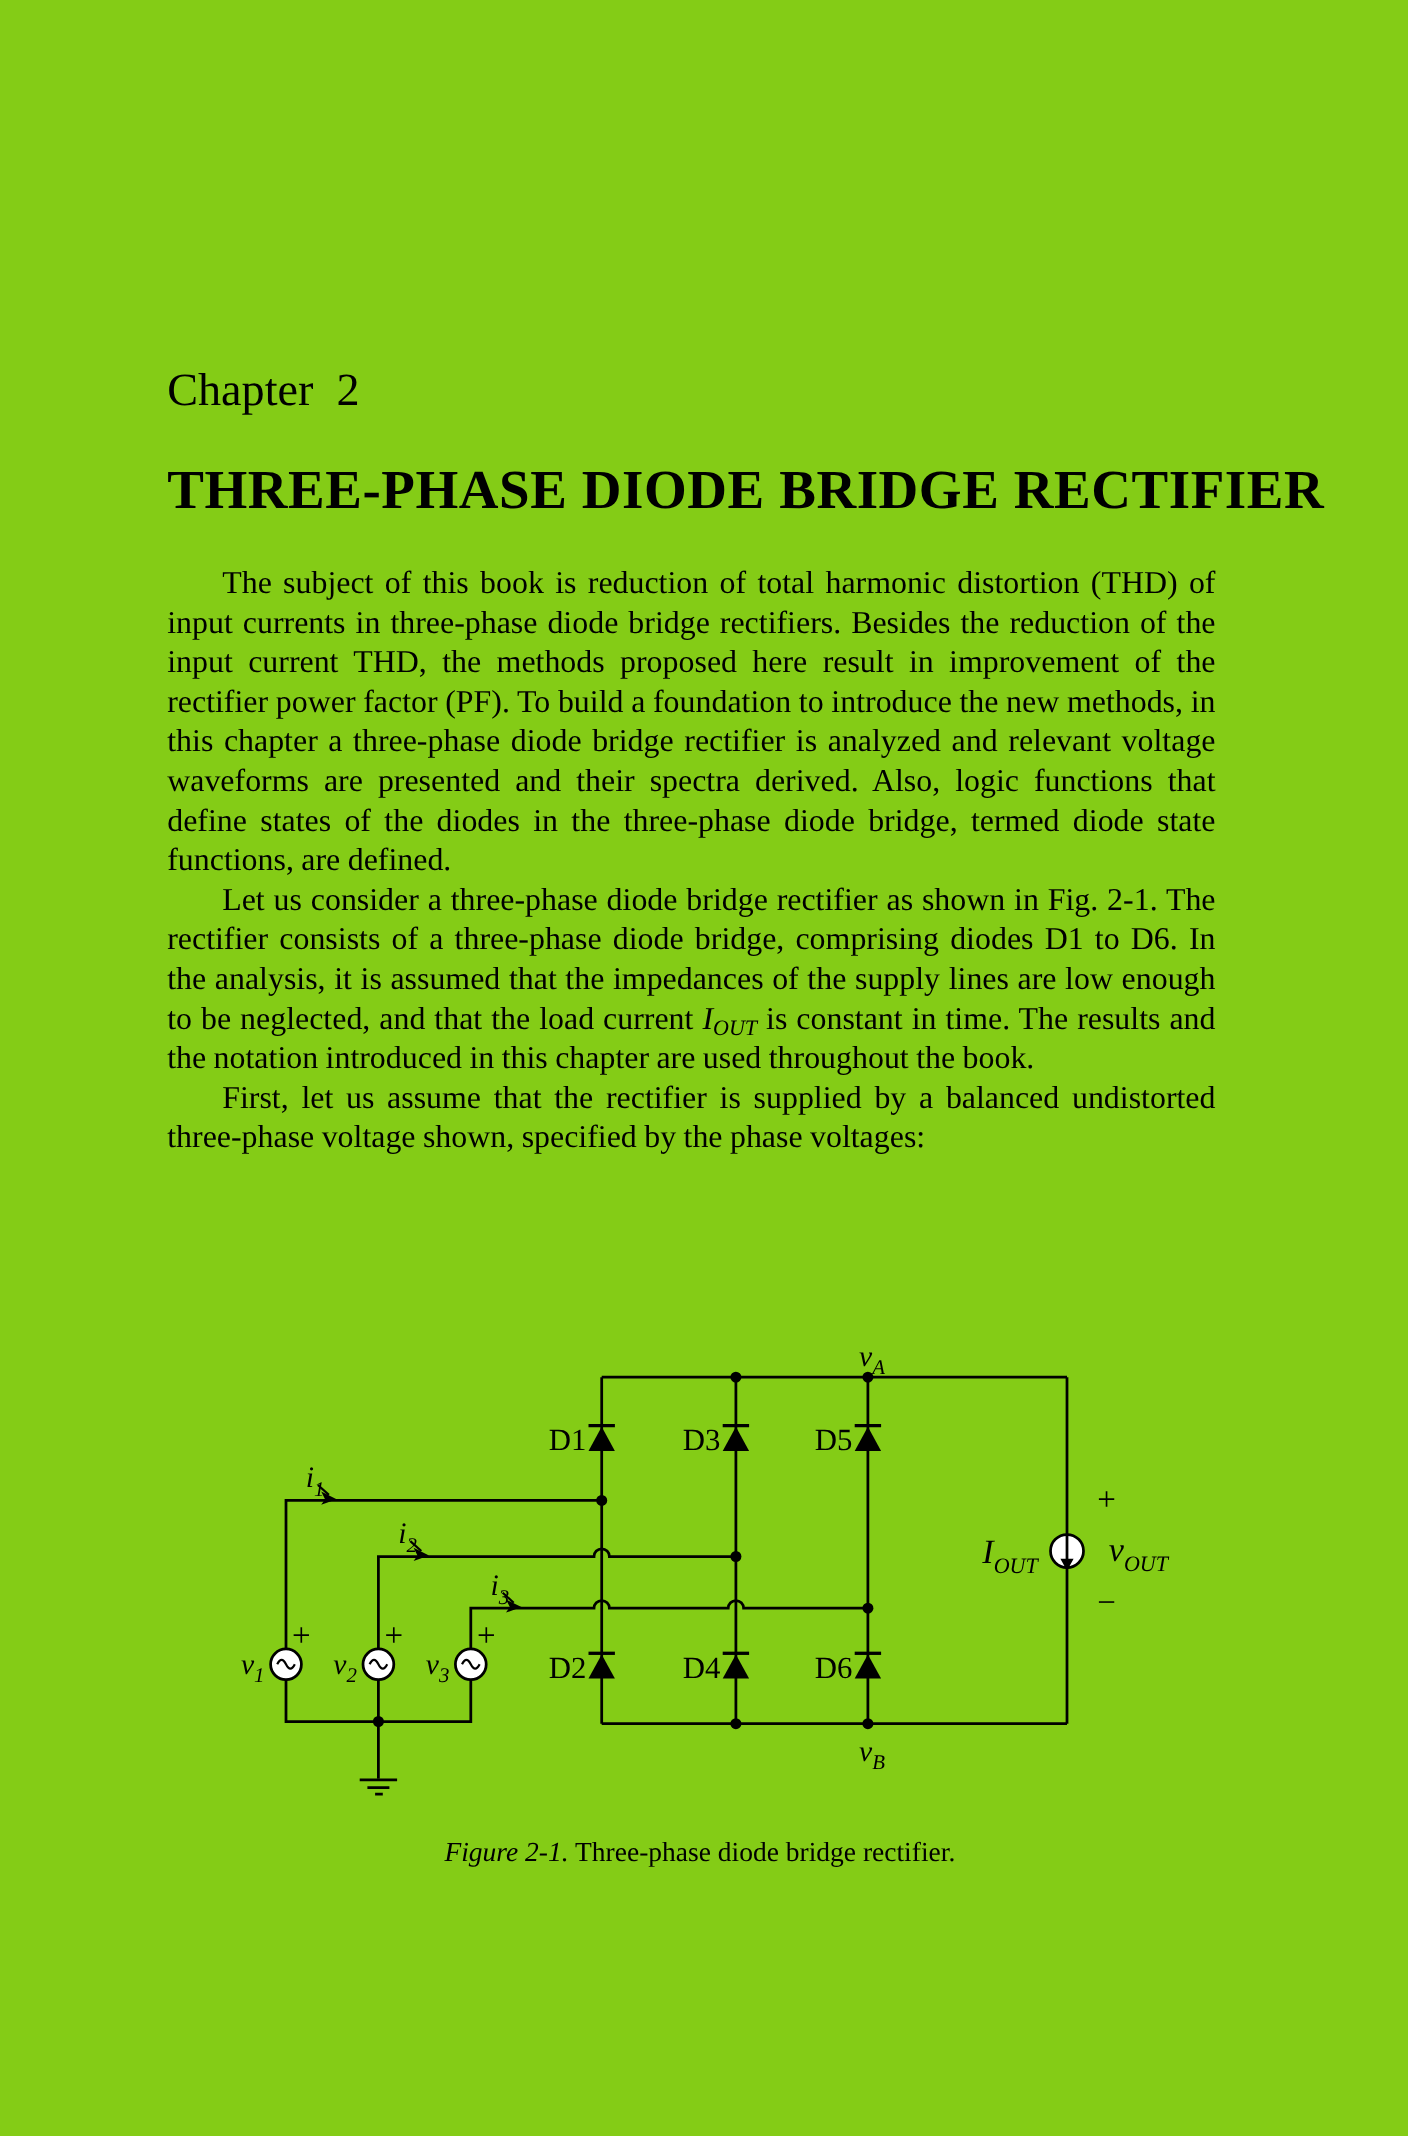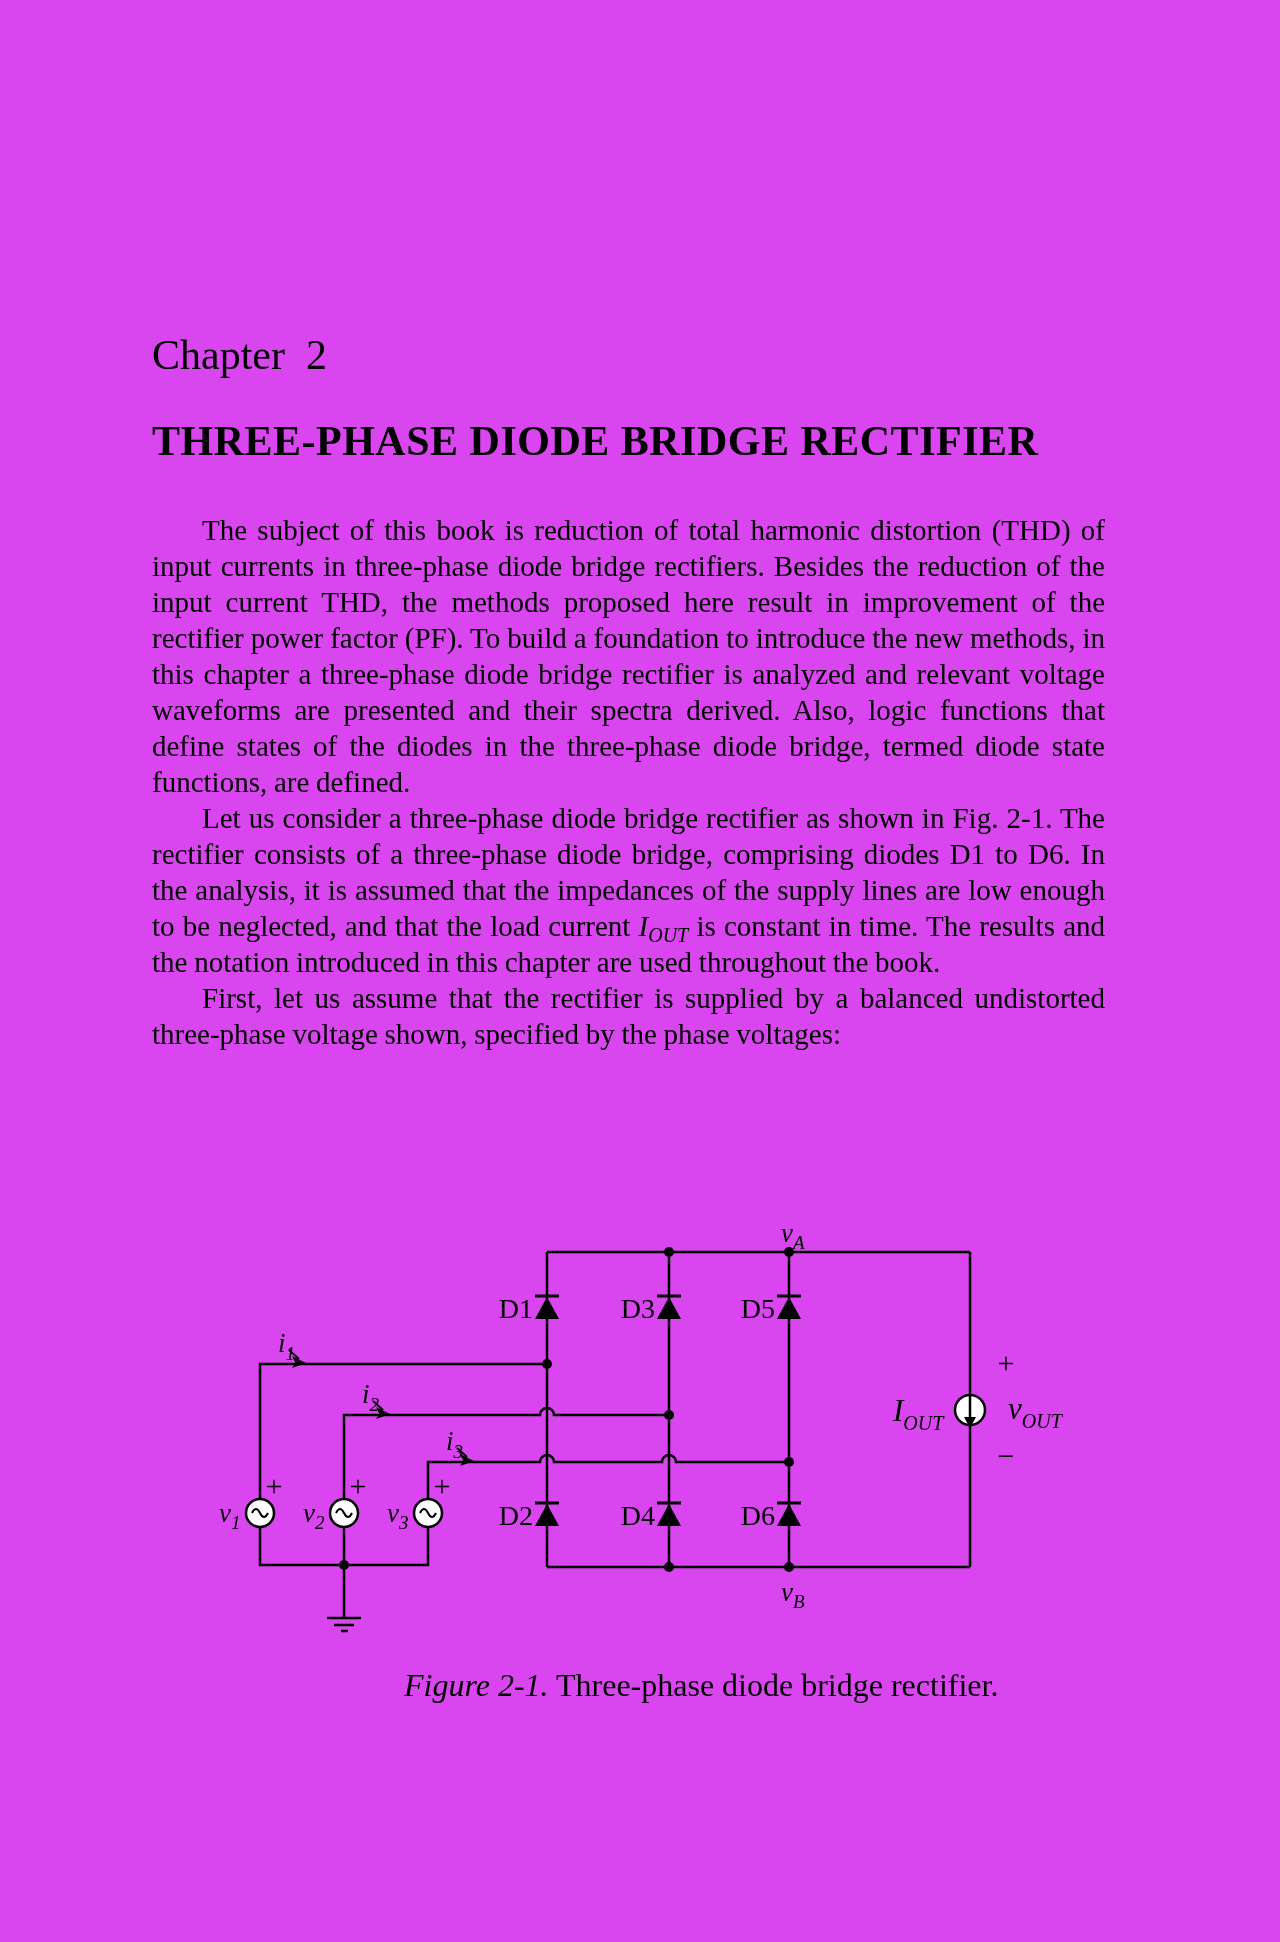--- a/index.html
+++ b/index.html
@@ -3,30 +3,30 @@
 <meta charset="utf-8">
 <style>
   html, body { margin: 0; padding: 0; }
   body {
     width: 1280px; height: 1942px;
     background: #ffffff;
     position: relative;
     font-family: "Liberation Serif", serif;
     color: #000;
   }
-  .page { position: absolute; inset: 0; background: #d946ef; text-decoration: underline; }
+  .page { position: absolute; inset: 0; background: #84cc16; text-decoration: underline; }
 
   .chapter-heading {
     position: absolute; left: 152px; top: 334px;
     font-size: 42px; font-weight: 400; line-height: 1;
     white-space: pre; margin: 0;
   }
   .page-title {
     position: absolute; left: 152px; top: 420px;
-    font-size: 42px; font-weight: 700; line-height: 1;
+    font-size: 50px; font-weight: 700; line-height: 1;
     letter-spacing: 0.5px; margin: 0;
   }
   .body-text {
     position: absolute; left: 152px; top: 512px; width: 953px;
     font-size: 29px; line-height: 36px;
     text-align: justify; word-spacing: -0.5px;
   }
   .body-text p { margin: 0; text-indent: 50px; }
   .sym-italic { font-style: italic; }
   .sym-sub {
@@ -38,21 +38,21 @@
   svg text { font-family: "Liberation Serif", serif; }
   .lbl { font-size: 28px; }
   .ital { font-style: italic; font-size: 27px; }
   .ital-sub { font-style: italic; font-size: 19px; }
   .big-ital { font-style: italic; font-size: 31px; }
   .big-sub { font-style: italic; font-size: 20px; }
   .sign { font-size: 30px; }
 
   .figure-caption {
     position: absolute; left: 404px; top: 1670px;
-    font-size: 32px; line-height: 30px;
+    font-size: 25px; line-height: 30px;
   }
   .caption-label { font-style: italic; }
 </style>
 </head>
 <body>
 
 <div class="page">
 
   <h1 class="chapter-heading">Chapter  2</h1>
   <h2 class="page-title">THREE-PHASE DIODE BRIDGE RECTIFIER</h2>

